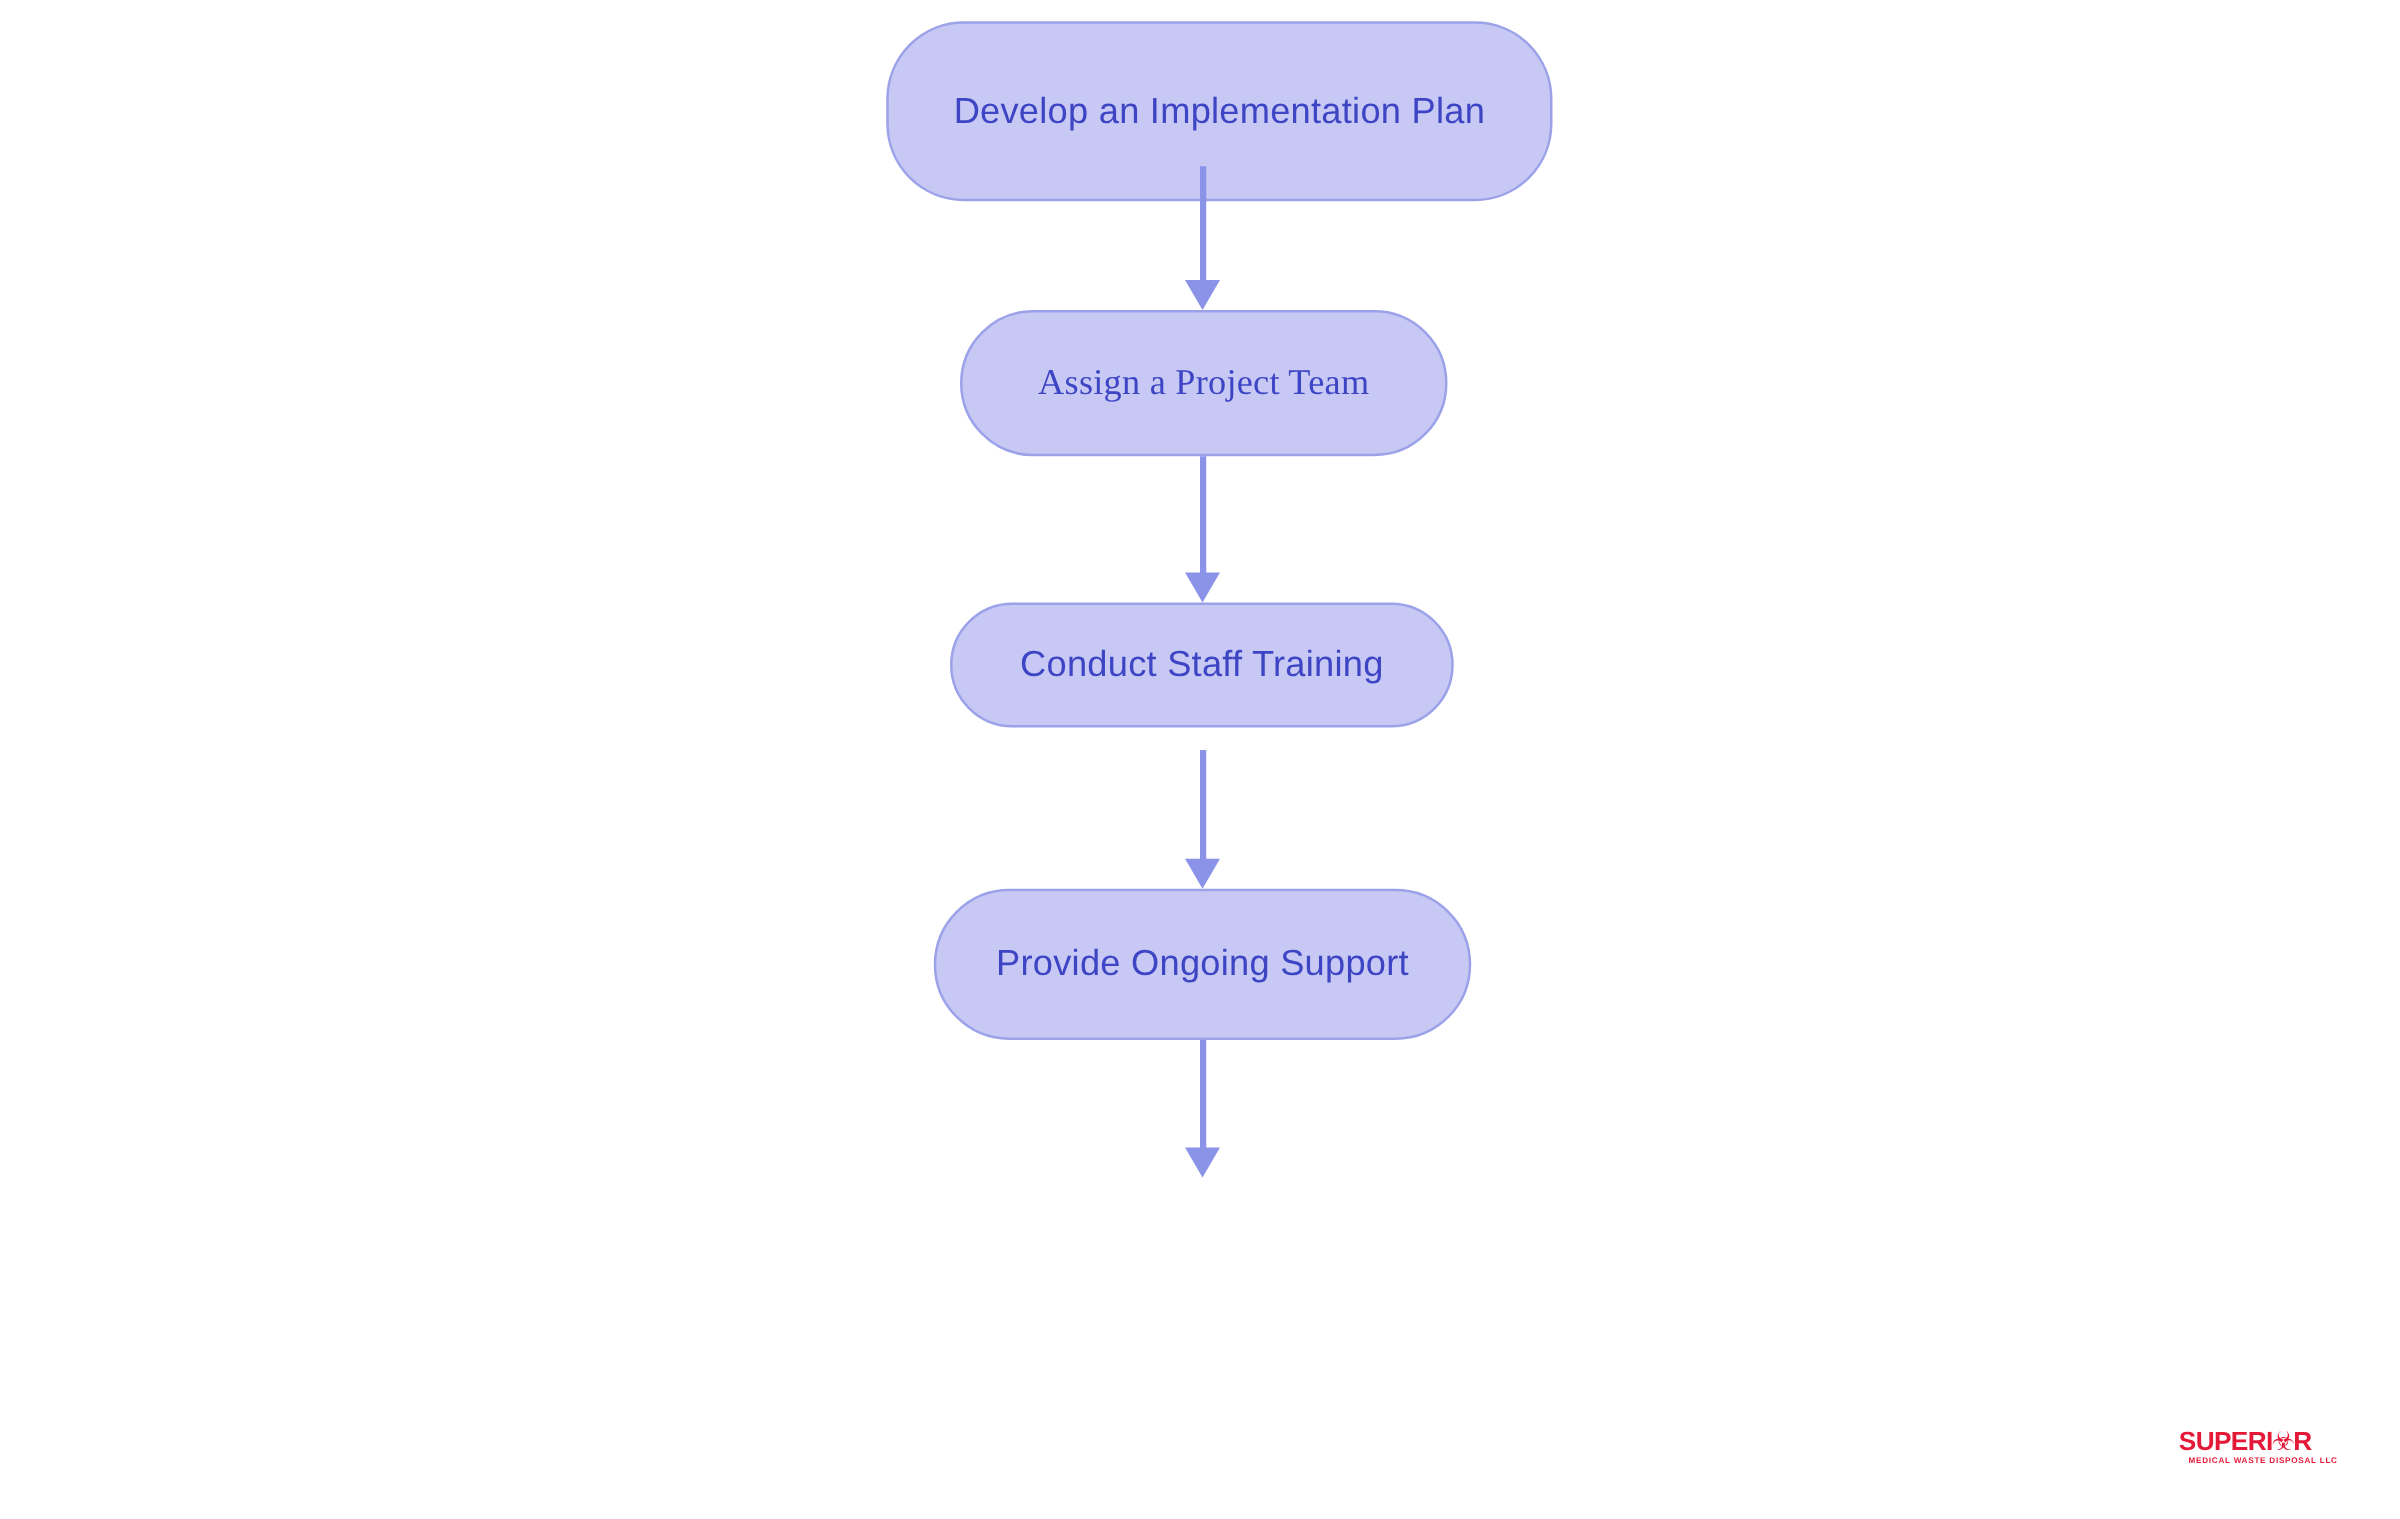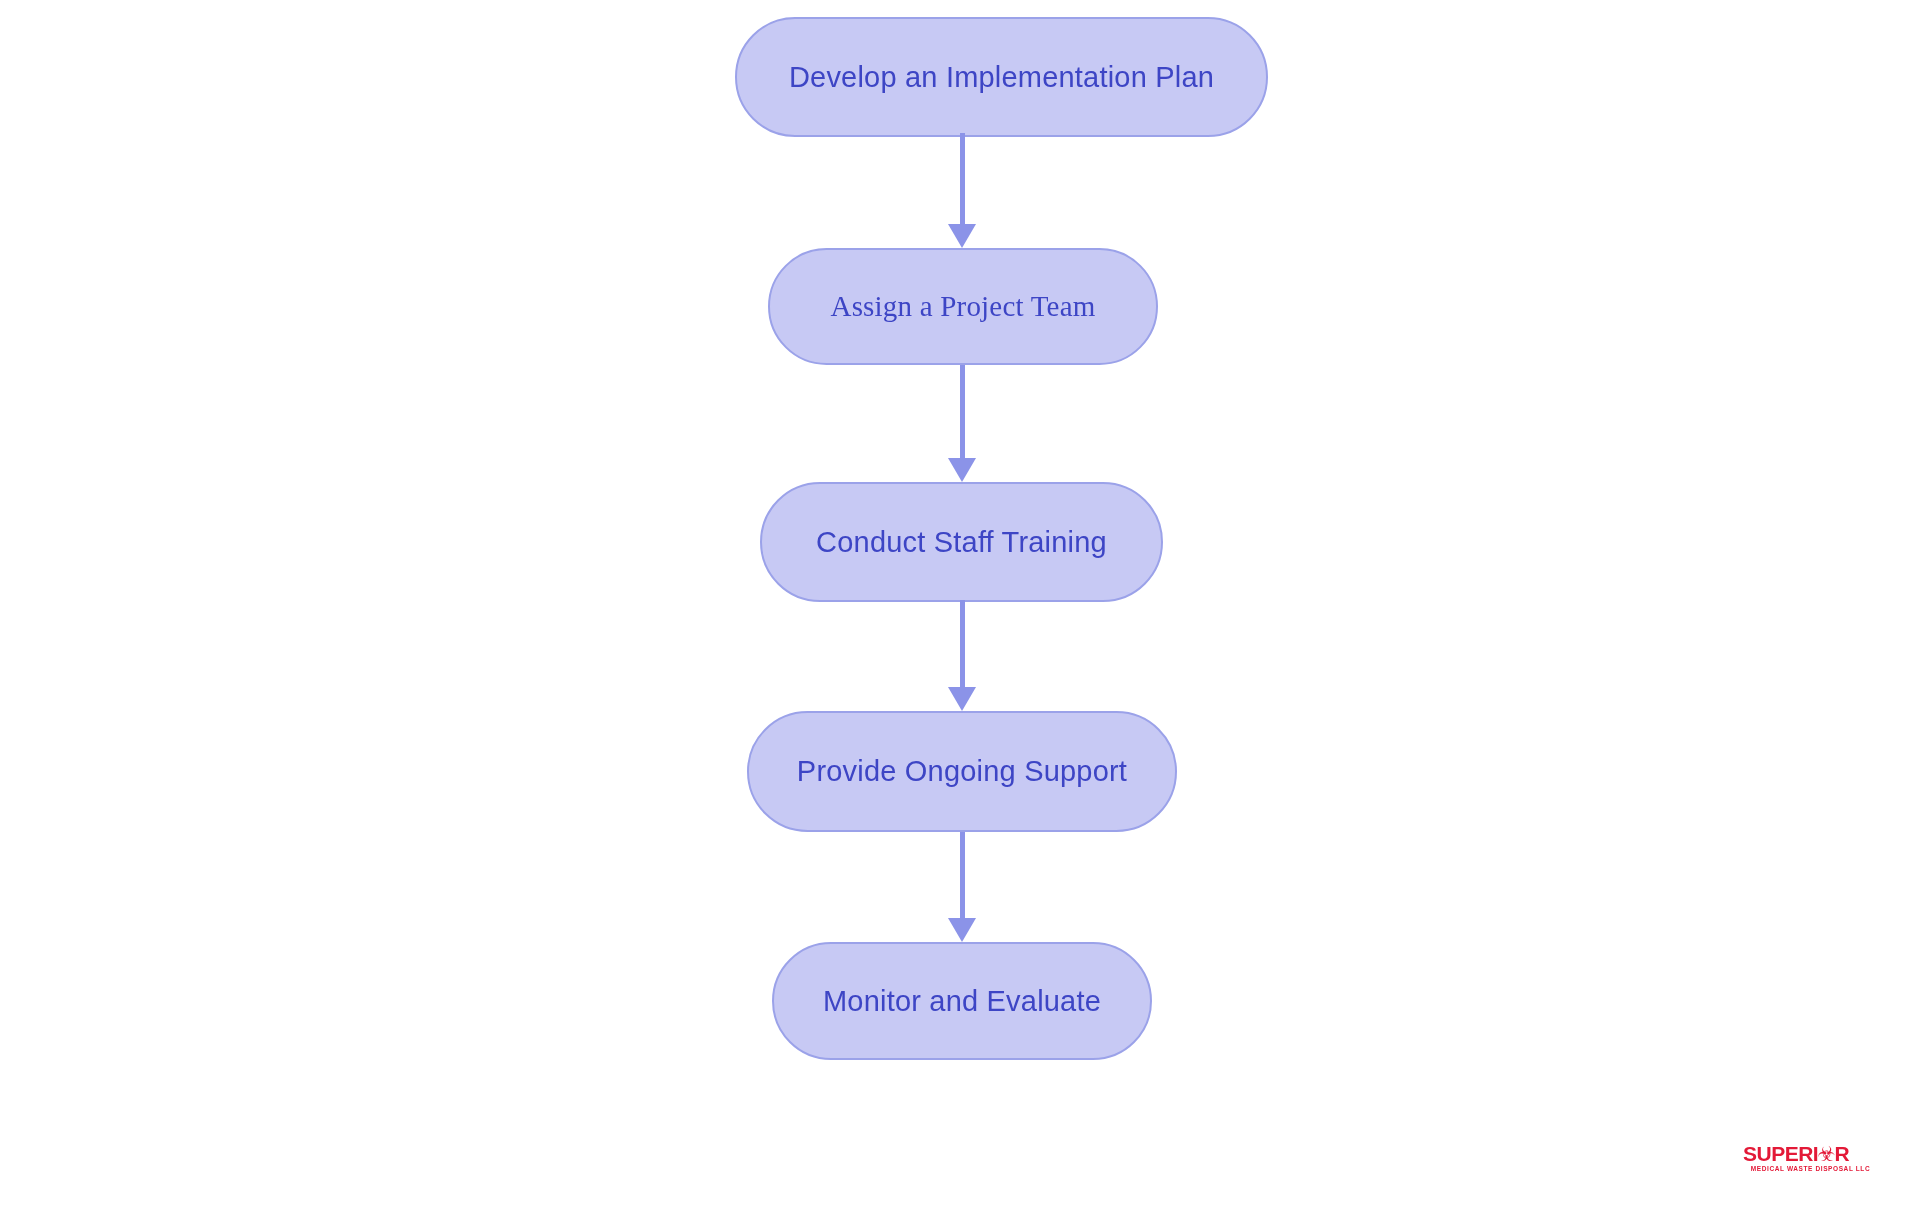--- a/index.html
+++ b/index.html
@@ -25,23 +25,23 @@
     background: var(--node-fill);
     border: 2px solid var(--node-border);
     border-radius: 62px;
     display: flex;
     align-items: center;
     justify-content: center;
     color: var(--node-text);
     font-size: 29px;
     letter-spacing: 0.2px;
   }
-  .node1 { left: 735px;  top: 17px;  width: 533px; height: 120px; }
+  .node1 { left: 709px;  top: 17px;  width: 533px; height: 144px; }
   .node2 { left: 768px;  top: 248px; width: 390px; height: 117px; font-family: Liberation Serif, serif; }
-  .node3 { left: 760px;  top: 482px; width: 403px; height: 120px; }
+  .node3 { left: 760px;  top: 482px; width: 403px; height: 100px; }
   .node4 { left: 747px;  top: 711px; width: 430px; height: 121px; }
   .node5 { left: 772px;  top: 942px; width: 380px; height: 118px; }
   .arrow {
     position: absolute;
     left: 948px;
     width: 28px;
   }
   .arrow1 { top: 133px; height: 115px; }
   .arrow2 { top: 365px; height: 117px; }
   .arrow3 { top: 600px; height: 111px; }
@@ -130,23 +130,20 @@
 
   <div class="node node4">
     <span>Provide Ongoing Support</span>
   </div>
 
   <div class="arrow arrow4">
     <div class="arrow-line"></div>
     <div class="arrow-head"></div>
   </div>
 
-  <div class="node node5">
-    <span>Monitor and Evaluate</span>
-  </div>
 
   <div class="logo">
     <div class="logo-title">
       <span>SUPERI</span>
         <span class="logo-biohazard">☣</span>
         <span>R</span>
     </div>
     <div class="logo-tagline">MEDICAL WASTE DISPOSAL LLC</div>
   </div>
 

